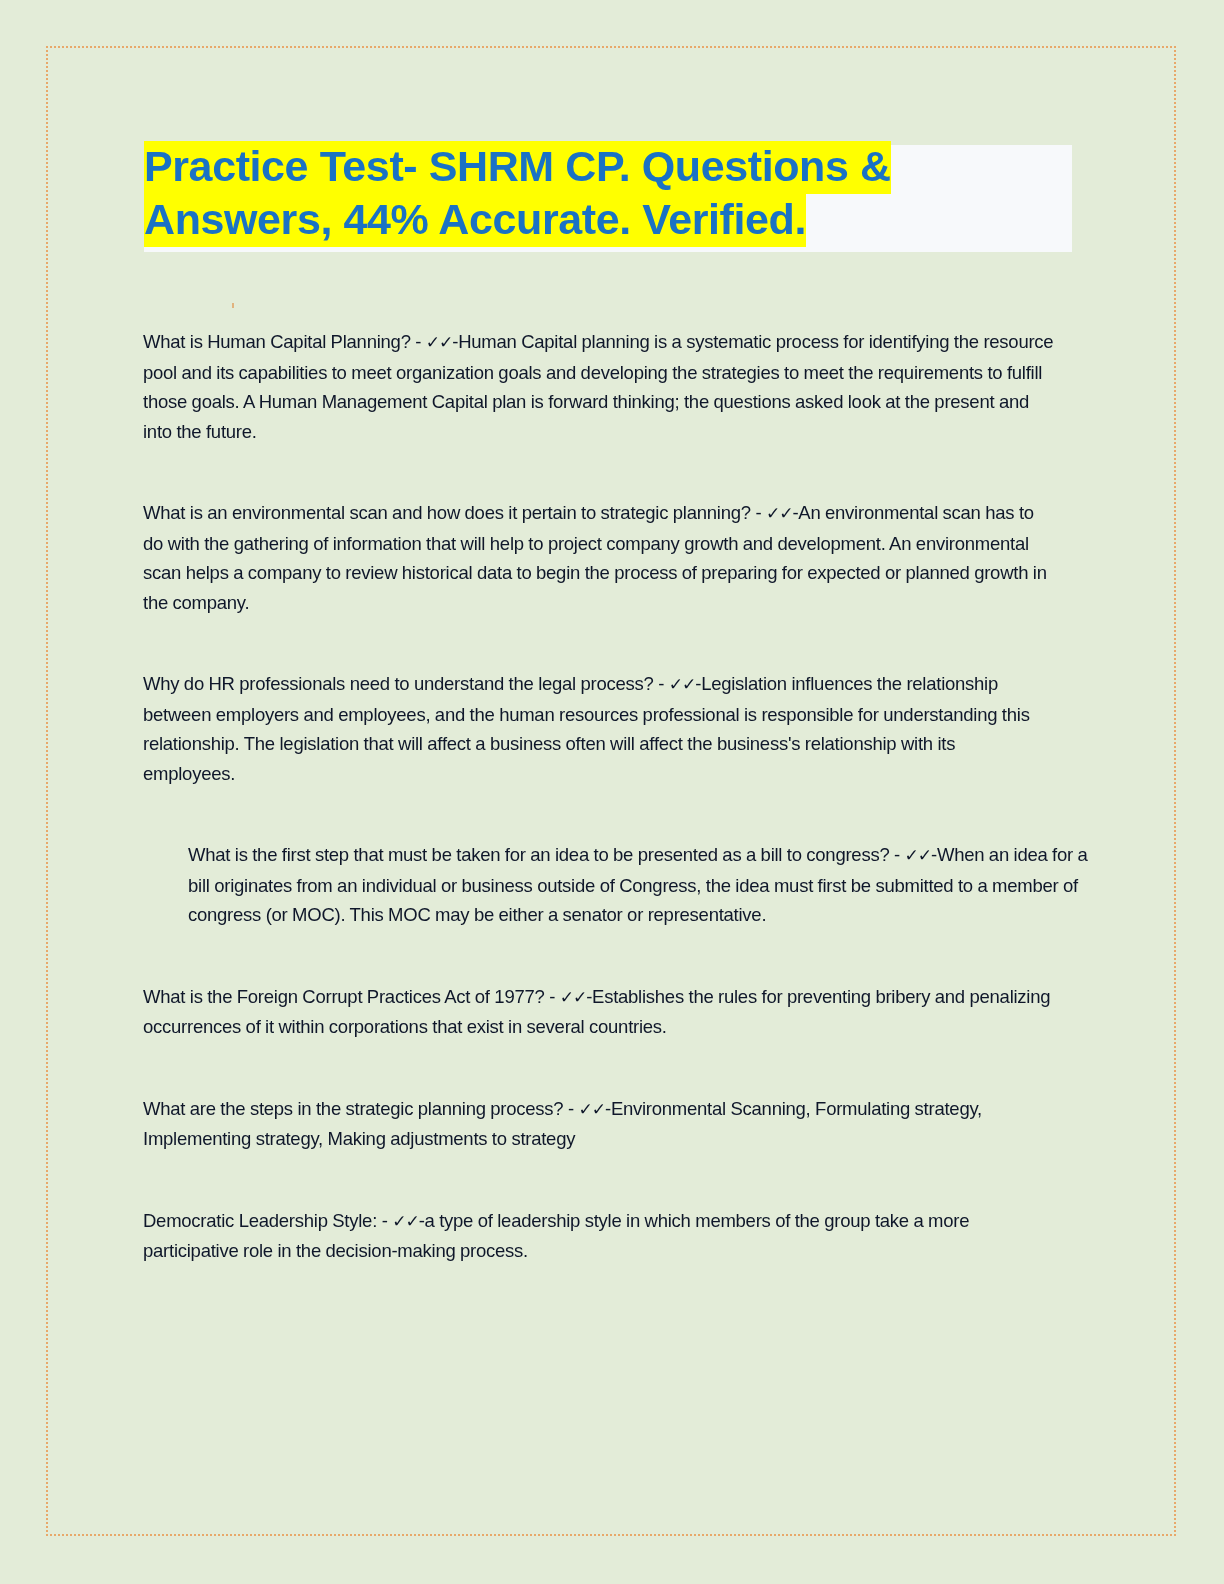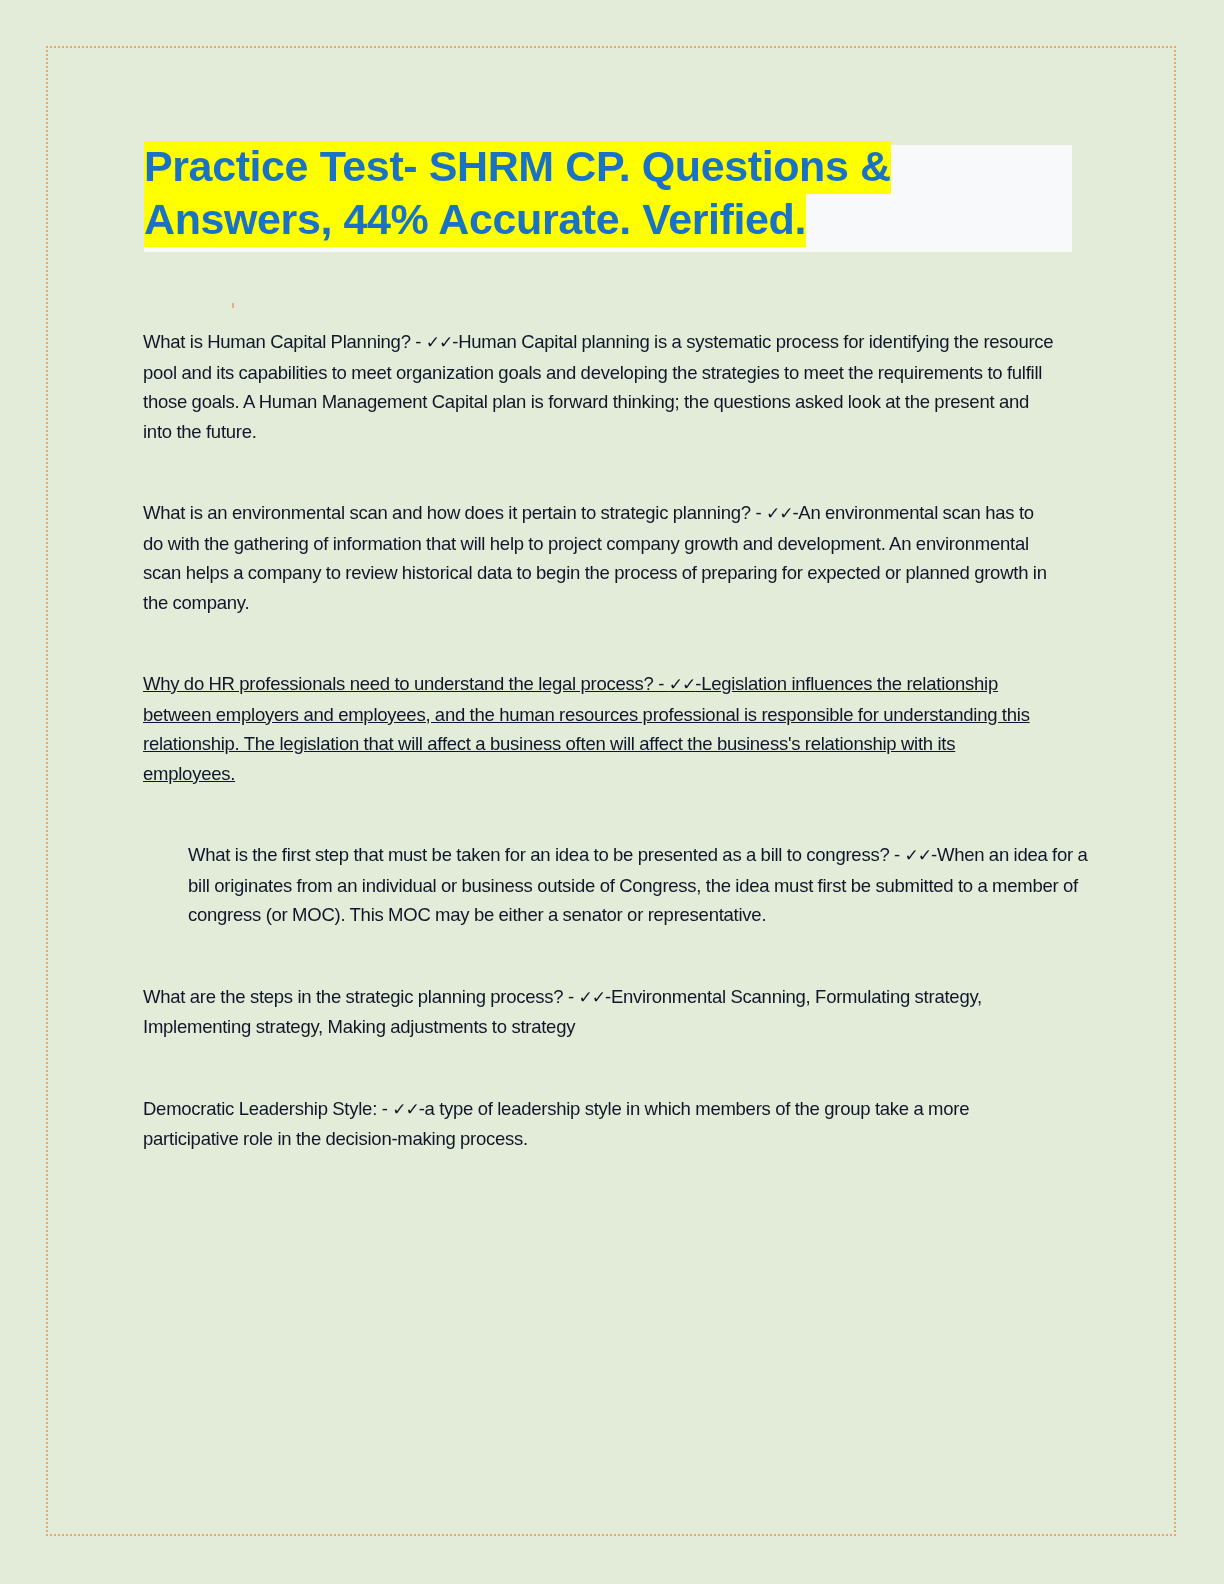--- a/index.html
+++ b/index.html
@@ -91,21 +91,21 @@
     color: #0f172a;
     text-align: left;
     letter-spacing: -0.25px;
     word-spacing: -0.3px;
   }
   .qa:last-child { margin-bottom: 12px; }
 
   
   .qa.w1 { width: 916px; }
   .qa.w2 { width: 908px; }
-  .qa.w3 { width: 908px; text-decoration: underline; }
+  .qa.w3 { width: 908px; }
   .qa.w4 { width: 912px; margin-left: 45px; }
   .qa.w5 { width: 932px; }
   .qa.w6 { width: 890px; margin-top: 32px; }
   .qa.w7 { width: 890px; }
 
   .chk {
     font-family: "DejaVu Sans", sans-serif;
     font-weight: bold;
     font-size: 17px;
     letter-spacing: -1px;
@@ -127,19 +127,20 @@
   <div class="body-block">
 
     <p class="qa w1"><span>What is Human Capital Planning? - </span><span class="chk">✓✓</span><span>-Human Capital planning is a systematic process for identifying the resource pool and its capabilities to meet organization goals and developing the strategies to meet the requirements to fulfill those goals. A Human Management Capital plan is forward thinking; the questions asked look at the present and into the future.</span></p>
 
     <p class="qa w2"><span>What is an environmental scan and how does it pertain to strategic planning? - </span><span class="chk">✓✓</span><span>-An environmental scan has to do with the gathering of information that will help to project company growth and development. An environmental scan helps a company to review historical data to begin the process of preparing for expected or planned growth in the company.</span></p>
 
     <p class="qa w3"><span>Why do HR professionals need to understand the legal process? - </span><span class="chk">✓✓</span><span>-Legislation influences the relationship between employers and employees, and the human resources professional is responsible for understanding this relationship. The legislation that will affect a business often will affect the business's relationship with its employees.</span></p>
 
     <p class="qa w4"><span>What is the first step that must be taken for an idea to be presented as a bill to congress? - </span><span class="chk">✓✓</span><span>-When an idea for a bill originates from an individual or business outside of Congress, the idea must first be submitted to a member of congress (or MOC). This MOC may be either a senator or representative.</span></p>
 
+    <p class="qa w5"><span>What is the Foreign Corrupt Practices Act of 1977? - </span><span class="chk">✓✓</span><span>-Establishes the rules for preventing bribery and penalizing occurrences of it within corporations that exist in several countries.</span></p>
 
     <p class="qa w6"><span>What are the steps in the strategic planning process? - </span><span class="chk">✓✓</span><span>-Environmental Scanning, Formulating strategy, Implementing strategy, Making adjustments to strategy</span></p>
 
     <p class="qa w7"><span>Democratic Leadership Style: - </span><span class="chk">✓✓</span><span>-a type of leadership style in which members of the group take a more participative role in the decision-making process.</span></p>
 
   </div>
 </div>
 
 </body></html>

